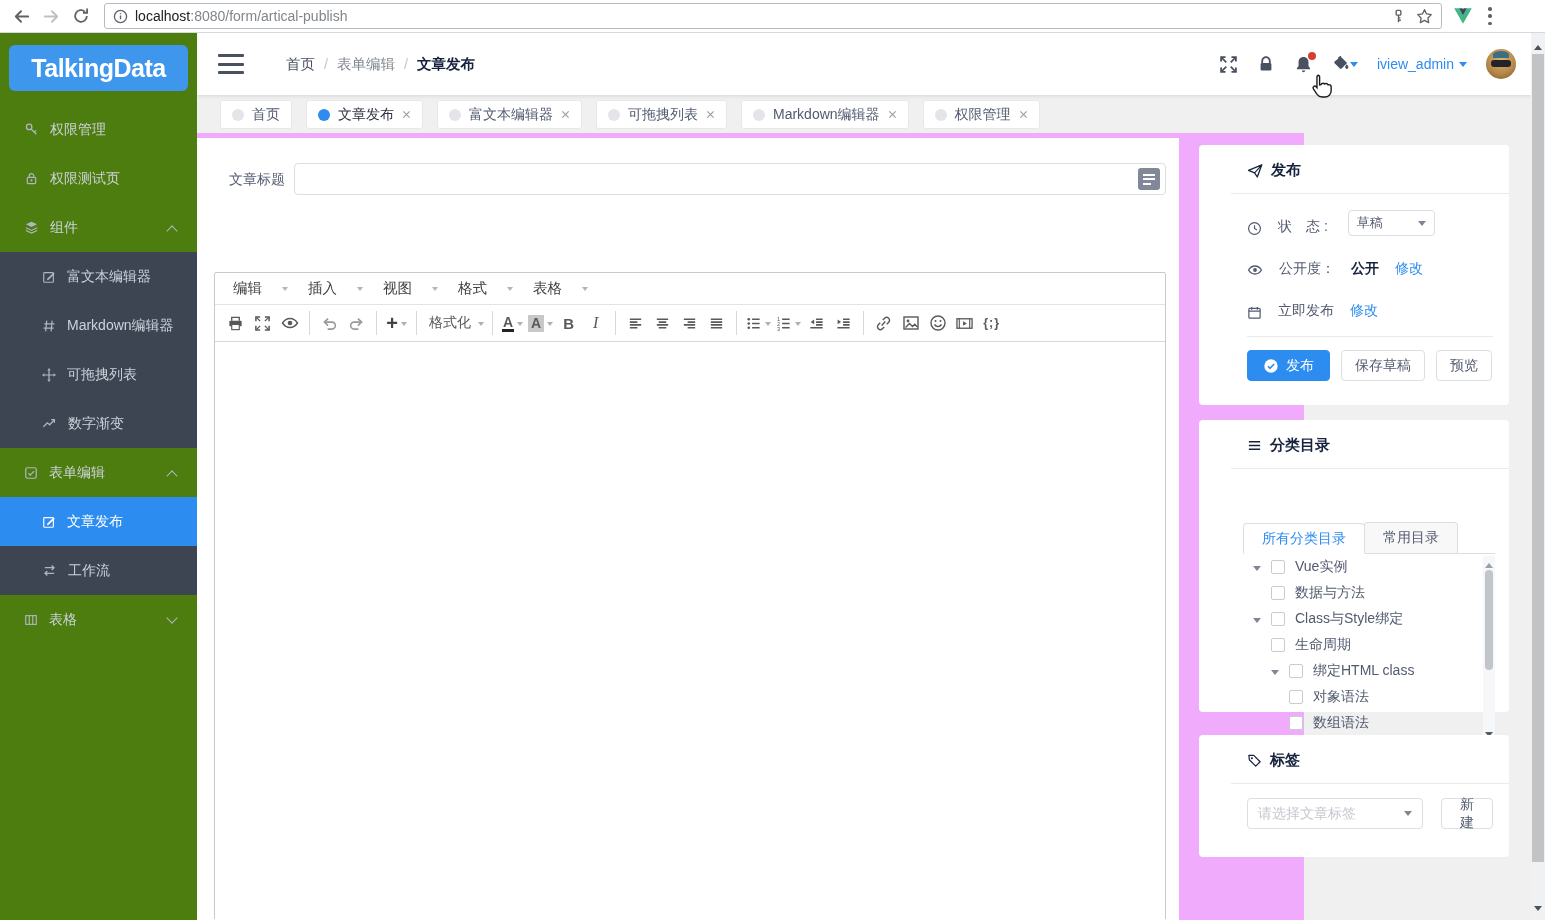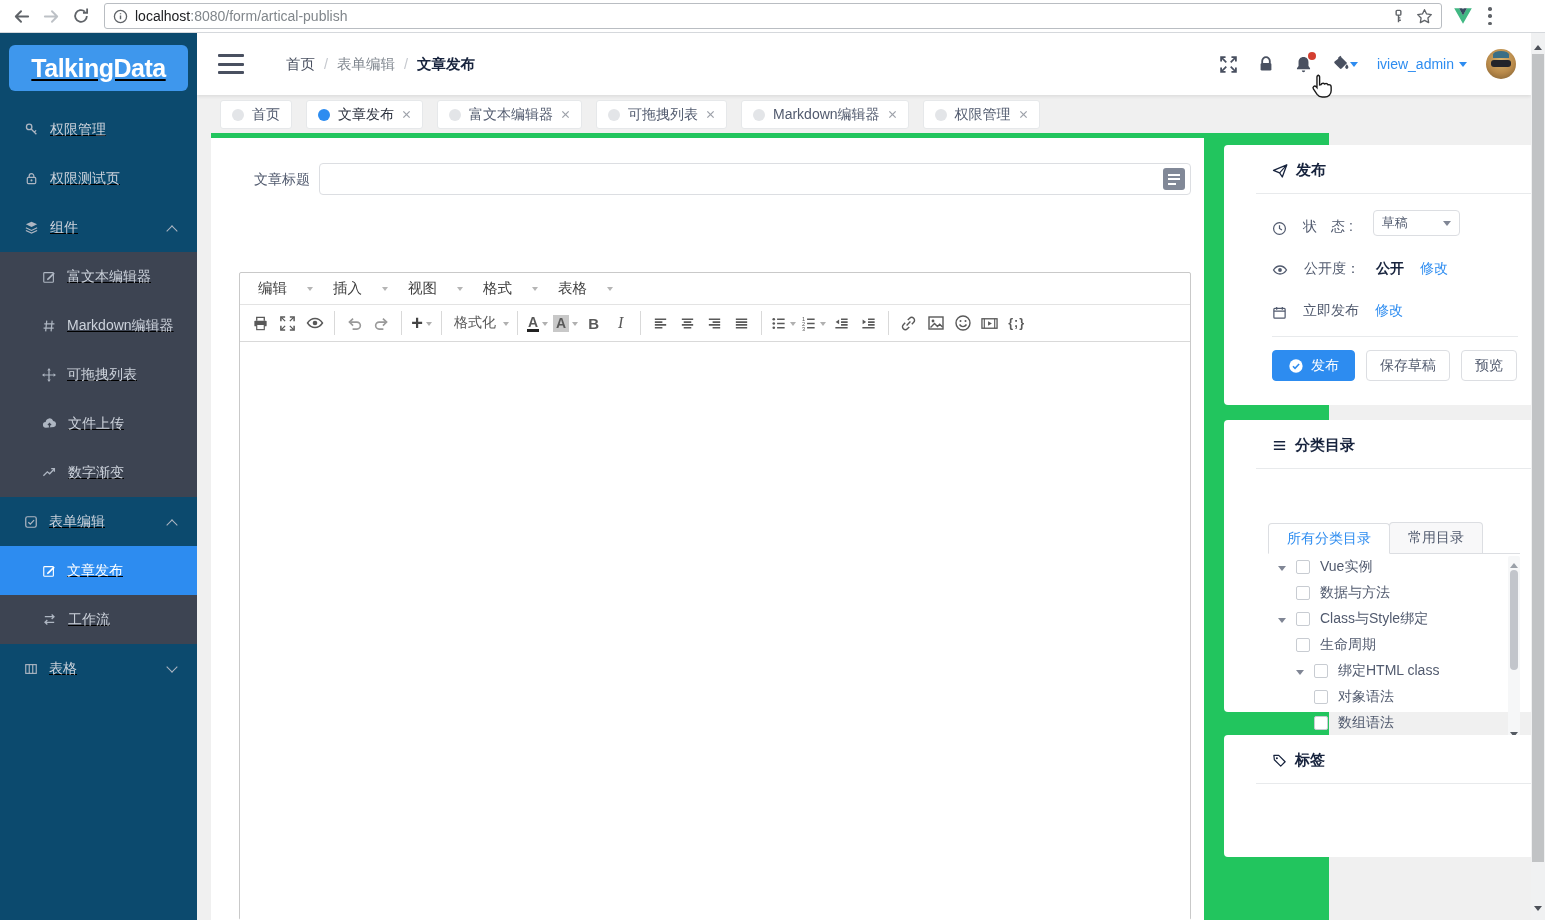--- a/index.html
+++ b/index.html
@@ -12,21 +12,21 @@
 .nav-btn { width:26px; height:26px; display:flex; align-items:center; justify-content:center; margin-right:4px; }
 #omnibox { margin-left:6px; width:1338px; height:26px; border:1px solid #b9bdc2; border-radius:3px; display:flex; align-items:center; padding:0 8px; gap:7px; background:#fff; }
 .url { font-size:14px; color:#202124; white-space:nowrap; overflow:hidden; flex:1; }
 .url .url-rest { color:#80868b; }
 .omni-right { display:flex; align-items:center; gap:10px; }
 .chrome-after { display:flex; align-items:center; gap:10px; margin-left:10px; }
 .dots-menu { width:4px; height:18px; display:flex; flex-direction:column; justify-content:space-between; align-items:center; margin-left:4px; }
 .dots-menu i { width:3.5px; height:3.5px; border-radius:50%; background:#5f6368; }
 
 
-#sidebar { position:absolute; left:0; top:33px; width:197px; height:887px; background:#0c4a6e; z-index:4;text-decoration:underline; }
+#sidebar { position:absolute; left:0; top:33px; width:197px; height:887px; background:#4d7c0f; z-index:4; }
 .logo { margin:12px 9px 0 9px; height:46px; background:#3e97ed; border-radius:6px; color:#fff; font-weight:bold; font-size:25px; letter-spacing:-0.5px; display:flex; align-items:center; justify-content:center; cursor:pointer; }
 #side-nav { margin-top:14px; }
 .s-item { height:49px; display:flex; align-items:center; gap:11px; padding-left:24px; color:#cdd3dc; font-size:14px; position:relative; cursor:pointer; }
 .s-sub { background:#3d4452; }
 .s-sub .s-item { padding-left:42px; }
 .s-item.active { background:#2d8cf0; color:#fff; }
 .sic { color:#aeb6c2; flex:0 0 auto; }
 .s-item.active .sic { color:#fff; }
 .chev { position:absolute; right:21px; width:8px; height:8px; border-right:1.5px solid #aeb6c2; border-bottom:1.5px solid #aeb6c2; }
 .chev.up { transform:rotate(-135deg); top:24px; }
@@ -53,21 +53,21 @@
 
 
 #tabbar { position:absolute; left:197px; top:95px; width:1334px; height:38px; background:#f0f0f0; display:flex; align-items:flex-start; padding:5px 0 0 23px; gap:14px; z-index:2; }
 .tab { height:29px; background:#fff; border:1px solid #e6e8ea; border-radius:3px; display:flex; align-items:center; padding:0 11px; gap:8px; font-size:14px; color:#515a6e; cursor:pointer; }
 .tab .dot { width:12px; height:12px; border-radius:50%; background:#e3e5e8; }
 .tab.active .dot { background:#2d8cf0; }
 .tab.active { color:#2b313e; }
 .tab-close { display:flex; align-items:center; color:#9ea2aa; }
 
 
-#content { position:absolute; left:211px; top:133px; width:1118px; height:787px; background:#22c55e; }
+#content { position:absolute; left:186px; top:133px; width:1118px; height:787px; background:#f0abfc; }
 #form-panel { position:absolute; left:0; top:5px; width:993px; height:782px; background:#fff; }
 .title-label { position:absolute; left:43px; top:33px; font-size:14px; color:#515a6e; }
 .title-input { position:absolute; left:108px; top:25px; width:872px; height:32px; border:1px solid #dcdee2; border-radius:4px; background:#fff; font-size:14px; color:#515a6e; padding:0 36px 0 10px; outline:none; }
 .title-input-icon { position:absolute; left:952px; top:30px; width:22px; height:22px; background:#818897; border-radius:3px; display:flex; flex-direction:column; justify-content:center; gap:2.5px; align-items:center; cursor:pointer; }
 .title-input-icon i { width:12px; height:2px; background:#fff; }
 .title-input-icon i.short { width:8px; align-self:flex-start; margin-left:5px; }
 
 
 #editor { position:absolute; left:28px; top:134px; width:952px; height:648px; border:1px solid #c9c9c9; border-radius:2px; background:#fff; }
 #menubar { height:32px; border-bottom:1px solid #e3e3e3; display:flex; align-items:center; padding-left:8px; }
@@ -232,27 +232,20 @@
         </div>
         <div class="s-item">
           <svg class="sic" width="14" height="14" viewBox="0 0 16 16">
               <path d="M8 2.5v11M2.5 8h11" stroke="currentColor" stroke-width="1.4"></path>
               <path d="M8 0l2 2.8H6zM8 16l2-2.8H6zM0 8l2.8-2v4zM16 8l-2.8-2v4z" fill="currentColor"></path>
             </svg>
           <span>可拖拽列表</span>
         </div>
         <div class="s-item">
           <svg class="sic" width="15" height="15" viewBox="0 0 16 16">
-              <path d="M4.3 12.6a3.1 3.1 0 0 1-.4-6.2A4.2 4.2 0 0 1 12 5.2a3.3 3.3 0 0 1 .8 6.4z" fill="currentColor"></path>
-              <path d="M8 12.5V8.2M6.3 9.8L8 8l1.7 1.8" fill="none" stroke="#3d4452" stroke-width="1.3"></path>
-            </svg>
-          <span>文件上传</span>
-        </div>
-        <div class="s-item">
-          <svg class="sic" width="15" height="15" viewBox="0 0 16 16">
               <path d="M1.5 11.5l4.2-4.2 2.5 2.1 4.8-5.2" fill="none" stroke="currentColor" stroke-width="1.4"></path>
               <path d="M9.8 3.8h3.4v3.4" fill="none" stroke="currentColor" stroke-width="1.4"></path>
             </svg>
           <span>数字渐变</span>
         </div>
       </div>
 
       <div class="s-item">
         <svg class="sic" width="14" height="14" viewBox="0 0 16 16">
             <rect x="2" y="2" width="12" height="12" rx="2" fill="none" stroke="currentColor" stroke-width="1.4"></rect>
@@ -673,20 +666,27 @@
     </section>
 
     <section class="card" id="tag-card">
       <div class="card-h">
         <svg width="15" height="15" viewBox="0 0 16 16">
             <path d="M2 2.5h5.2L14 9.3 9.3 14 2.5 7.2z" fill="none" stroke="currentColor" stroke-width="1.3" stroke-linejoin="round"></path>
             <circle cx="5.2" cy="5.5" r="1.1" fill="currentColor"></circle>
           </svg>
         <span>标签</span>
       </div>
+      <div class="tag-row">
+        <span class="tag-select">
+          <span>请选择文章标签</span>
+          <i class="cd"></i>
+        </span>
+        <button class="btn btn-default">新建</button>
+      </div>
     </section>
 
   </div>
 
   <div id="pagescroll">
     <i class="ps-up"></i>
     <i class="ps-thumb"></i>
     <i class="ps-down"></i>
   </div>
 

